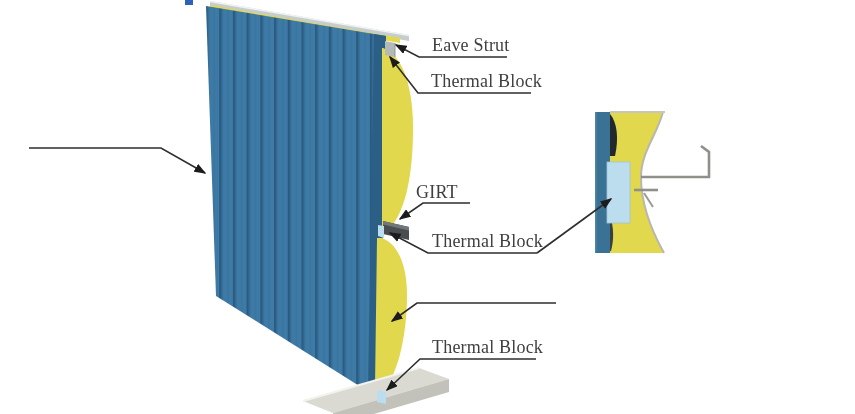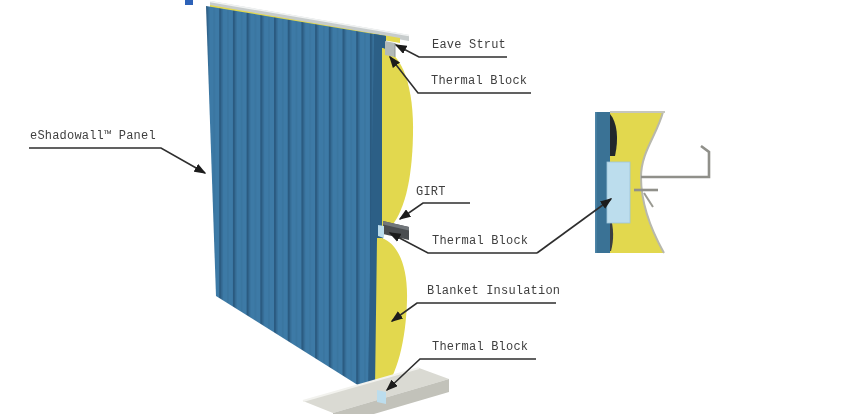--- a/index.html
+++ b/index.html
@@ -2,22 +2,22 @@
 <html><head>
 <meta charset="utf-8">
 <style>
   html,body{margin:0;padding:0;background:#ffffff;}
   .stage{
     position:relative;width:855px;height:414px;overflow:hidden;background:#ffffff;
     font-family:"Liberation Sans",sans-serif;
   }
   .stage svg{position:absolute;left:0;top:0;}
   .diagram-label{
-    position:absolute;color:#3f3f3f;font-size:12px;line-height:16px;white-space:nowrap;
-    font-family:Liberation Mono, monospace;letter-spacing:.2px;text-align:center;
+    position:absolute;color:#3f3f3f;font-size:18px;line-height:16px;white-space:nowrap;
+    font-family:Liberation Serif, serif;letter-spacing:.2px;text-align:center;
   }
 </style>
 </head>
 <body>
 
 <div class="stage">
 
   <svg width="855" height="414" viewBox="0 0 855 414">
     <defs>
       <pattern id="ribs" width="13.7" height="20" patternUnits="userSpaceOnUse">
@@ -84,26 +84,24 @@
     <polyline points="470,203 423,203 400,219" fill="none" stroke="#2e2e2e" stroke-width="1.6" marker-end="url(#arrow)"></polyline>
 
     <polyline points="537,253 428,253 390,233" fill="none" stroke="#2e2e2e" stroke-width="1.6" marker-end="url(#arrow)"></polyline>
     <line x1="537" y1="253" x2="611" y2="199" stroke="#2e2e2e" stroke-width="1.6" marker-end="url(#arrow)"></line>
 
     <polyline points="556,303 417,303 392,321" fill="none" stroke="#2e2e2e" stroke-width="1.6" marker-end="url(#arrow)"></polyline>
 
     <polyline points="536,359 420,359 387,390" fill="none" stroke="#2e2e2e" stroke-width="1.6" marker-end="url(#arrow)"></polyline>
   </svg>
 
-  <div class="diagram-label" style="left:30px;top:128px;">eShadowall™ Panel</div>
 
   <div class="diagram-label" style="left:432px;top:37px;">Eave Strut</div>
 
   <div class="diagram-label" style="left:431px;top:73px;">Thermal Block</div>
 
   <div class="diagram-label" style="left:416px;top:184px;">GIRT</div>
 
   <div class="diagram-label" style="left:432px;top:233px;">Thermal Block</div>
 
-  <div class="diagram-label" style="left:427px;top:283px;">Blanket Insulation</div>
 
   <div class="diagram-label" style="left:432px;top:339px;">Thermal Block</div>
 </div>
 
 </body></html>

